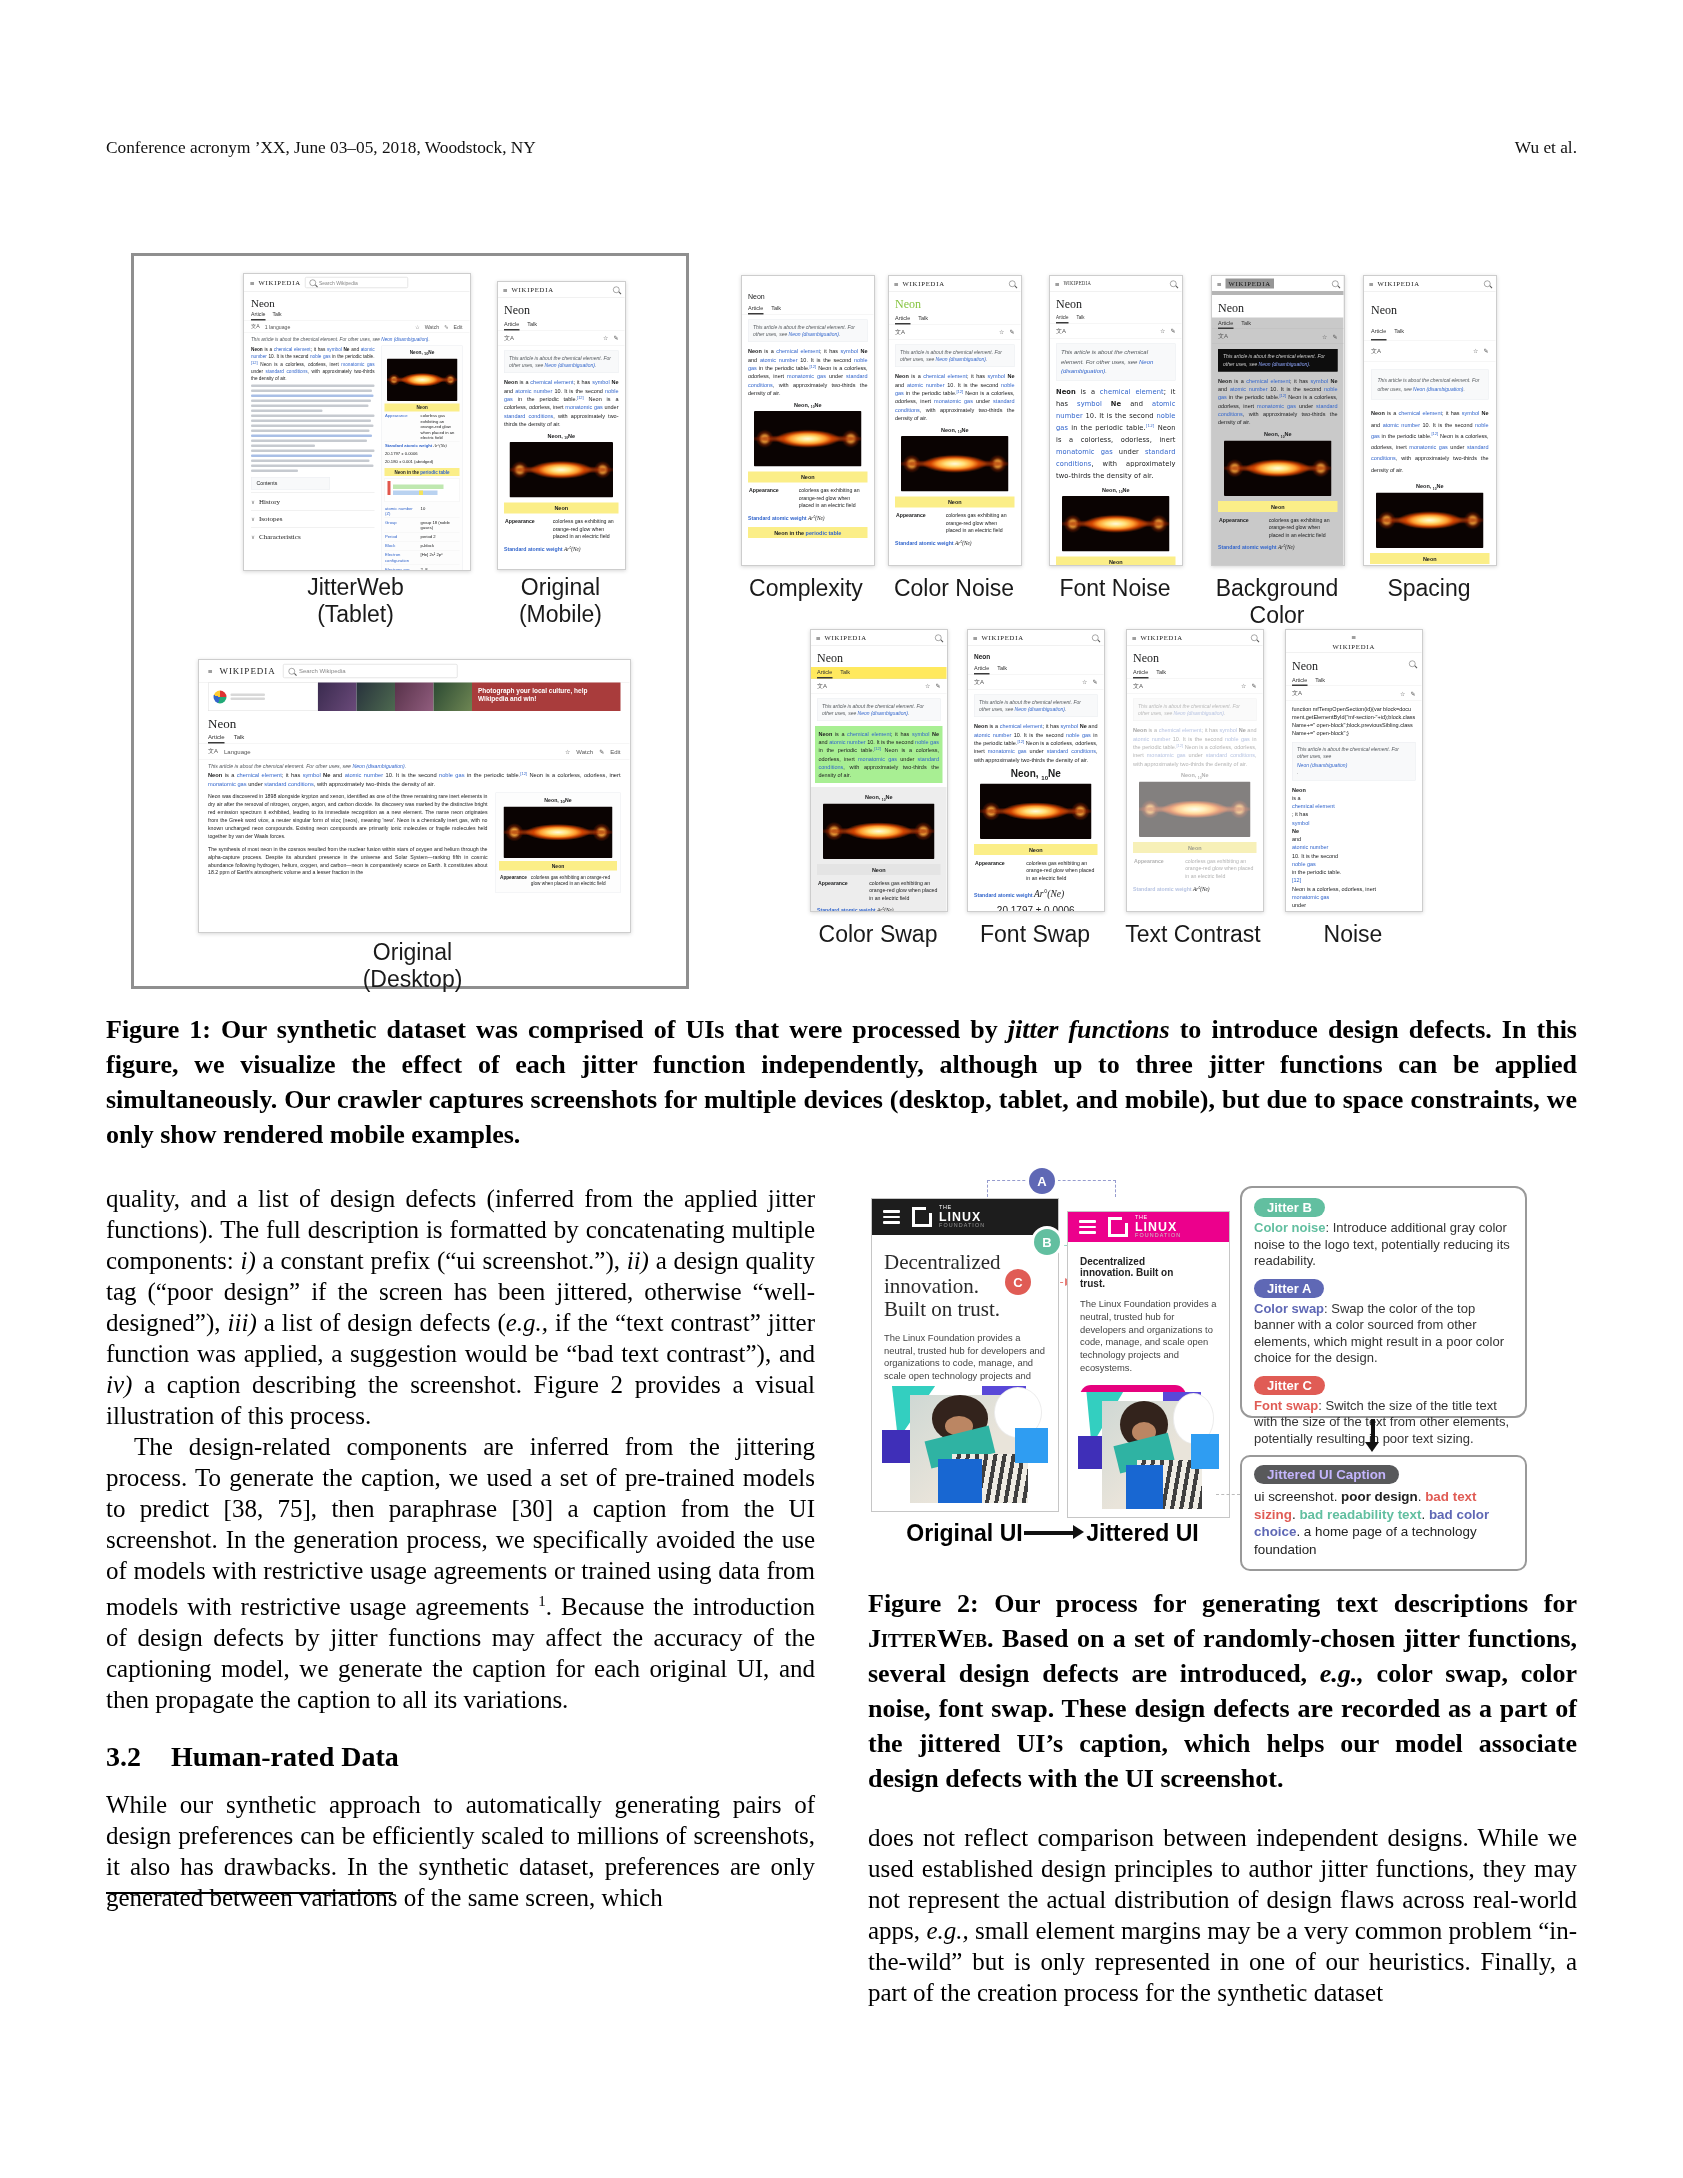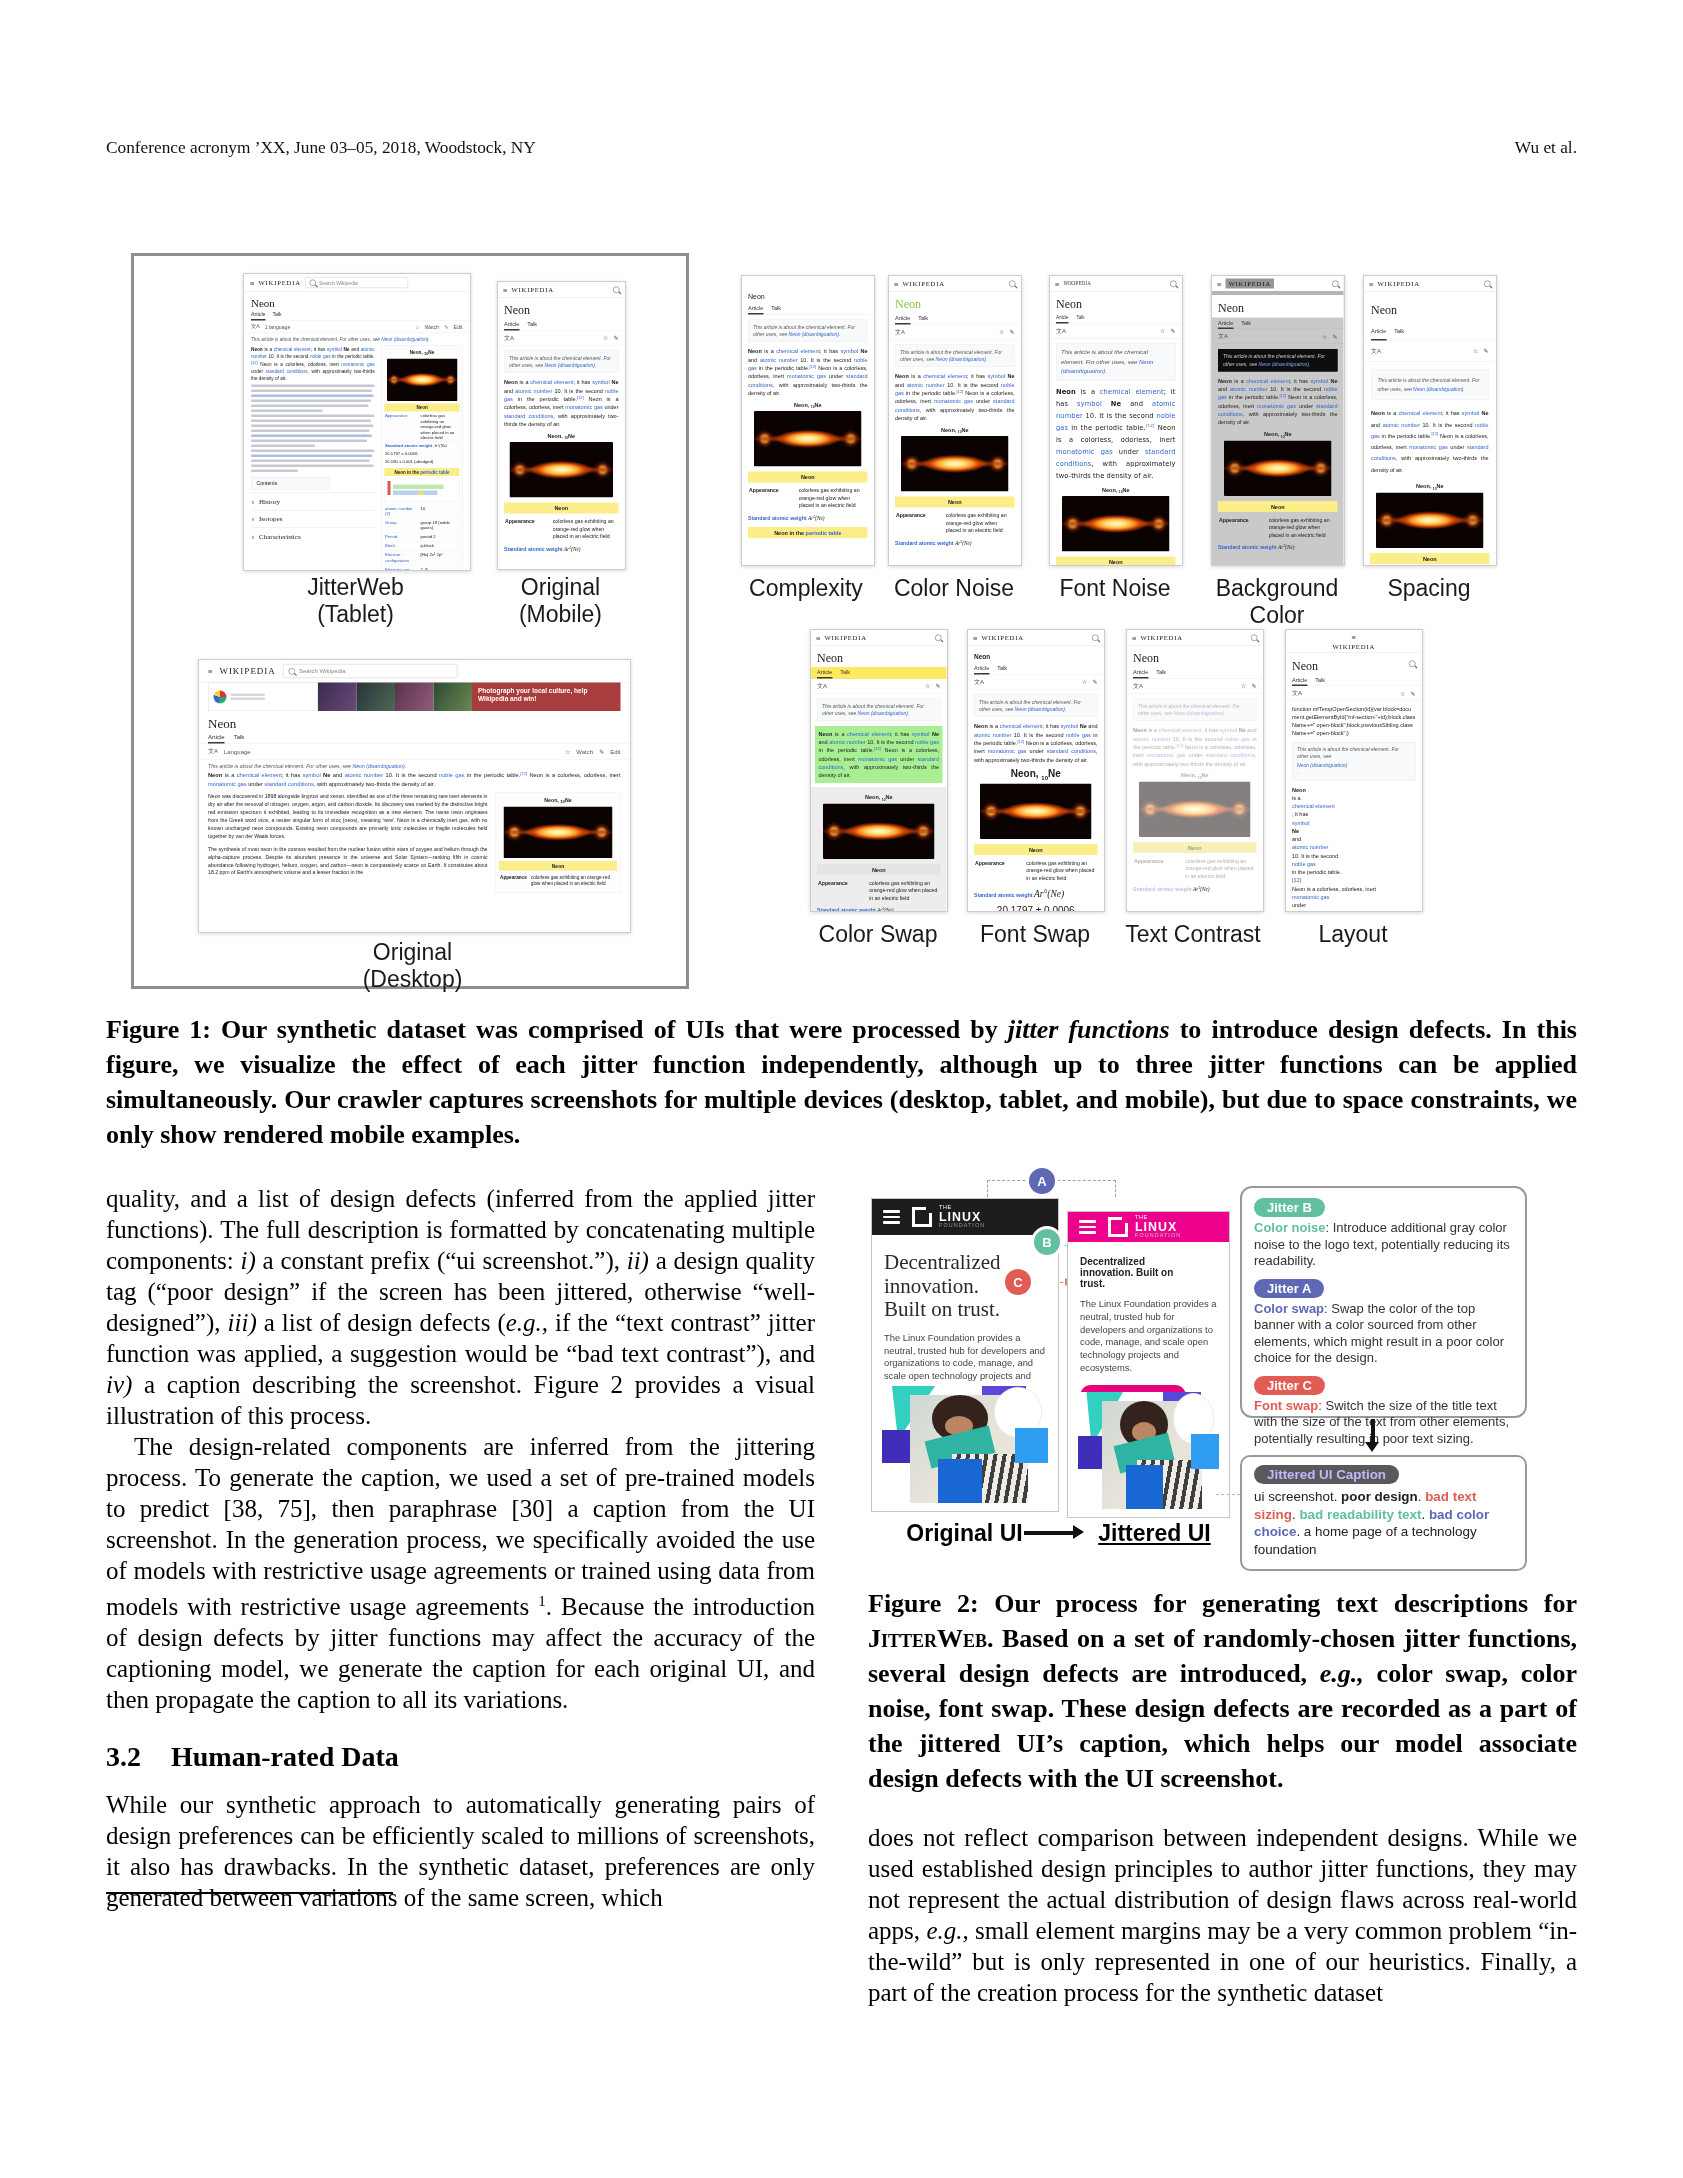--- a/index.html
+++ b/index.html
@@ -244,21 +244,21 @@
              padding:8px 12px 10px;box-sizing:border-box;}
   .cb-badge{display:inline-block;padding:2px 13px;border-radius:11px;background:var(--caption_badge);color:#c4b5fd;
             font:700 13.4px "Liberation Sans",sans-serif;margin-bottom:4px;}
   .cb-text{font:13.4px/1.32 "Liberation Sans",sans-serif;color:#222;}
   .cb-b{font-weight:700;}
   .cb-r{font-weight:700;color:var(--jitter_c);}
   .cb-t{font-weight:700;color:var(--jitter_b);}
   .cb-i{font-weight:700;color:var(--jitter_a);}
   .f2-lbl{position:absolute;font:700 23px "Liberation Sans",sans-serif;text-align:center;color:#000;}
   #lbl-orig{left:10px;top:356px;width:173px;}
-  #lbl-jit{left:200px;top:356px;width:173px;text-decoration:underline;}
+  #lbl-jit{left:188px;top:356px;width:173px;}
   .f2-harrow{position:absolute;left:156px;top:367px;width:51px;height:3.5px;background:#111;}
   .f2-harrow::after{content:'';position:absolute;right:-9px;top:-6px;border-left:11px solid #111;
                     border-top:7.4px solid transparent;border-bottom:7.4px solid transparent;}
   .figcap2{margin-top:26px;}
   .col2 .para{margin-top:26px;}
 </style>
 </head>
 <body>
 
 <div class="page">
@@ -756,21 +756,21 @@
                 <div><span class="wl">noble gas</span></div>
                 <div><span>in the periodic table.</span></div>
                 <div><span class="wl">[12]</span></div>
                 <div><span>Neon is a colorless, odorless, inert</span></div>
                 <div><span class="wl">monatomic gas</span></div>
                 <div><span>under</span></div>
               </div>
             </div>
           </div>
         </div>
-        <div class="thumb-label" style="left: 1264px; top: 894px; width: 178px;">Layout</div>
+        <div class="thumb-label" style="left: 1264px; top: 894px; width: 178px;">Noise</div>
       </div>
   </section>
 
   <div class="figcap figcap1">Figure 1: Our synthetic dataset was comprised of UIs that were processed by <i>jitter functions</i> to introduce design defects. In this figure, we visualize the effect of each jitter function independently, although up to three jitter functions can be applied simultaneously. Our crawler captures screenshots for multiple devices (desktop, tablet, and mobile), but due to space constraints, we only show rendered mobile examples.</div>
 
   <section class="col col1">
     <p class="para">quality, and a list of design defects (inferred from the applied jitter functions). The full description is formatted by concatenating multiple components: <i>i)</i> a constant prefix (“ui screenshot.”), <i>ii)</i> a design quality tag (“poor design” if the screen has been jittered, otherwise “well-designed”), <i>iii)</i> a list of design defects (<i>e.g.,</i> if the “text contrast” jitter function was applied, a suggestion would be “bad text contrast”), and <i>iv)</i> a caption describing the screenshot. Figure 2 provides a visual illustration of this process.</p>
     <p class="para indent">The design-related components are inferred from the jittering process. To generate the caption, we used a set of pre-trained models to predict [38, 75], then paraphrase [30] a caption from the UI screenshot. In the generation process, we specifically avoided the use of models with restrictive usage agreements or trained using data from models with restrictive usage agreements <sup>1</sup>. Because the introduction of design defects by jitter functions may affect the accuracy of the captioning model, we generate the caption for each original UI, and then propagate the caption to all its variations.</p>
     <h2 class="sechead"><span class="secnum">3.2</span><span>Human-rated Data</span></h2>
     <p class="para">While our synthetic approach to automatically generating pairs of design preferences can be efficiently scaled to millions of screenshots, it also has drawbacks. In the synthetic dataset, preferences are only generated between variations of the same screen, which</p>

